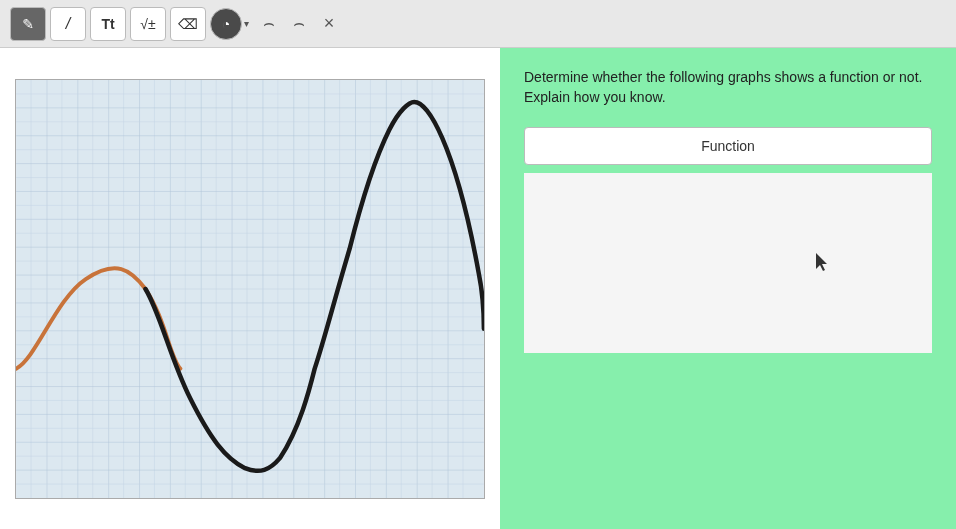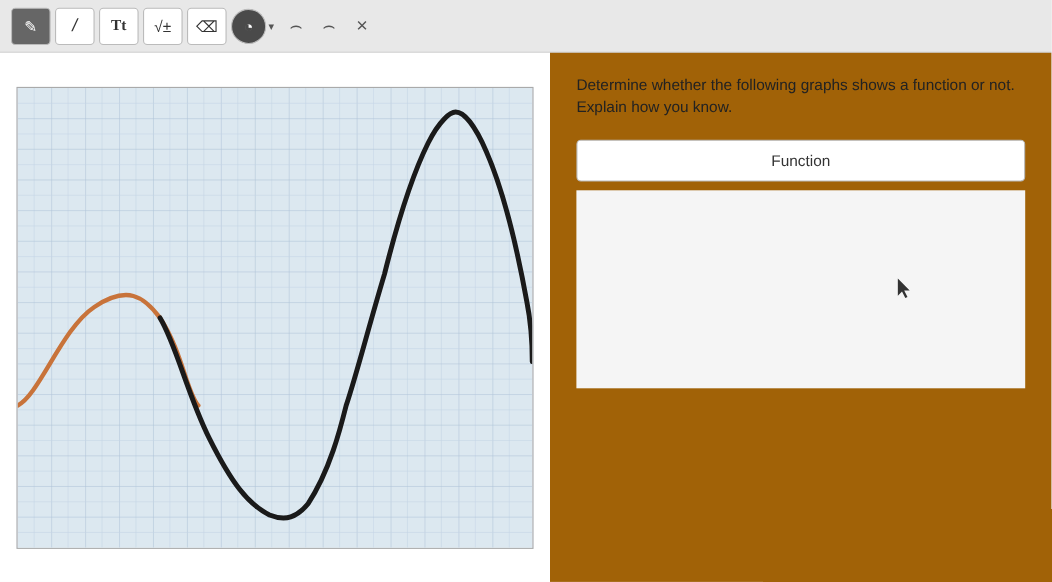--- a/index.html
+++ b/index.html
@@ -101,21 +101,21 @@
     }
 
     .grid-svg {
       position: absolute;
       top: 0; left: 0;
       width: 100%; height: 100%;
     }
 
     .right-panel {
       flex: 1;
-      background: #a16207;
+      background: #86efac;
       padding: 20px 24px;
     }
 
     .question-subtitle {
       font-size: 14px;
       color: #222;
       margin-bottom: 20px;
       line-height: 1.4;
     }
 
@@ -151,21 +151,21 @@
       color: #555;
       margin-left: -2px;
     }
   </style>
 </head>
 <body>
 
 <div class="toolbar">
   <button class="tool-btn tool-btn-pencil">✎</button>
   <button class="tool-btn" style="font-size:16px; font-style:italic;">/</button>
-  <button class="tool-btn" style="font-weight:bold;font-family:Liberation Serif, serif;">Tt</button>
+  <button class="tool-btn" style="font-weight:bold;">Tt</button>
   <button class="tool-btn">√±</button>
   <button class="tool-btn">⌫</button>
   <button class="tool-btn active" style="background:#4a4a4a; color:#fff; border-radius: 50%; width:32px; height:32px;">◔</button>
   <span class="dropdown-arrow">▾</span>
   <div class="undo-redo-group">
     <button class="undo-btn" style="font-size:18px;">⌢</button>
     <button class="redo-btn" style="font-size:18px; transform: scaleX(-1); display:inline-block;">⌢</button>
     <button class="close-btn">×</button>
   </div>
 </div>

